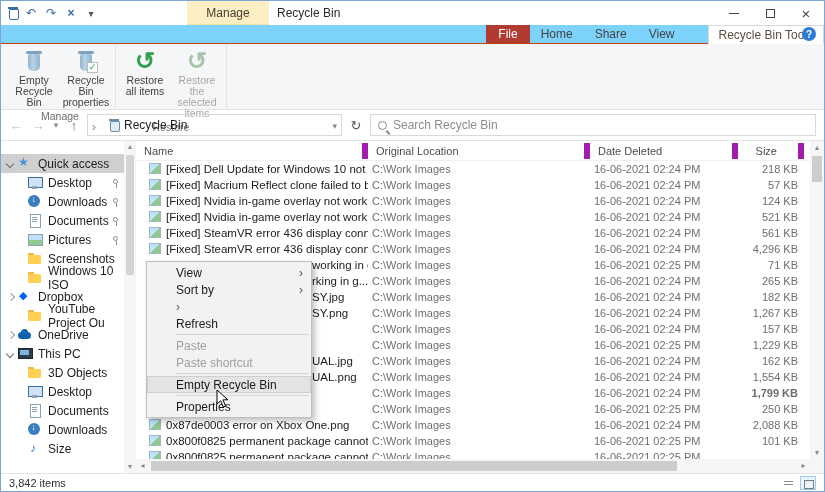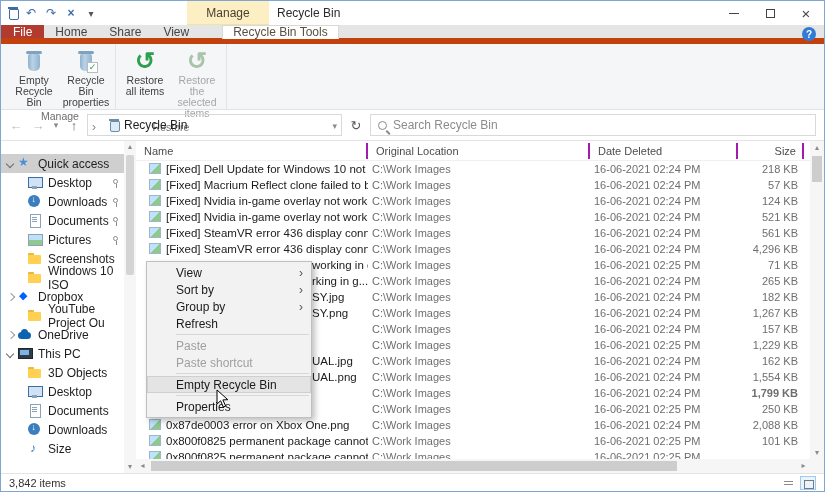--- a/index.html
+++ b/index.html
@@ -20,21 +20,21 @@
   .ctx-header{position:absolute;left:186px;top:0;width:82px;height:24px;background:#fcefc4;border-bottom:1px solid #f1e2ab;
     display:flex;align-items:center;justify-content:center;color:#494132;font-size:12px;}
   .tb-title{position:absolute;left:276px;top:0;height:24px;display:flex;align-items:center;font-size:12px;color:#2b2b2b;}
   .win-controls{position:absolute;right:0;top:0;height:24px;display:flex;}
   .wc{width:36px;height:24px;display:flex;align-items:center;justify-content:center;color:#444;font-size:12px;}
   .wc .minbar{width:10px;height:1px;background:#444;}
   .wc .maxbox{width:9px;height:9px;border:1px solid #444;}
   .wc.close::before{content:"\00D7";font-size:15px;}
 
   
-  .tabrow{height:19px;display:flex;align-items:stretch;background:#e5e5e5;border-bottom:6px solid #c2410c;position:relative;}
+  .tabrow{height:19px;display:flex;align-items:stretch;background:#7dd3fc;border-bottom:1px solid #c2410c;position:relative;justify-content:flex-end;}
   .file-tab{background:#b23b31;color:#fff;padding:0 12px;display:flex;align-items:center;font-size:12px;}
   .rtab{padding:0 11px;display:flex;align-items:center;color:#444;font-size:12px;}
   .ctx-tab{margin-left:22px;padding:0 10px;display:flex;align-items:center;background:#fff;color:#57503f;font-size:12px;
     border:1px solid #d8d8d8;border-bottom:1px solid #fff;margin-bottom:-1px;}
   .help-icon{position:absolute;right:8px;top:2px;width:14px;height:14px;border-radius:50%;background:#2f7bd6;color:#fff;
     font-size:10px;font-weight:bold;display:flex;align-items:center;justify-content:center;}
   .help-icon::before{content:"?";}
 
   
   .ribbon{height:66px;background:#f5f6f7;border-bottom:1px solid #e1e2e3;display:flex;padding-left:4px;}
@@ -108,21 +108,21 @@
 
   .side-scroll{width:12px;background:#f6f6f6;position:relative;}
   .side-scroll .sar{position:absolute;left:0;width:12px;height:12px;color:#8a8a8a;font-size:8px;text-align:center;line-height:12px;}
   .side-scroll .sar.top{top:0;} .side-scroll .sar.top::before{content:"\25B4";}
   .side-scroll .sar.bot{bottom:0;} .side-scroll .sar.bot::before{content:"\25BE";}
   .side-scroll .sthumb{position:absolute;left:2px;top:14px;width:8px;height:120px;background:#d4d4d4;border-radius:2px;}
 
   
   .filelist{flex:1;position:relative;overflow:hidden;}
   .lheader{display:flex;height:20px;align-items:center;font-size:11px;color:#4c4c4c;border-bottom:1px solid #f0f0f0;}
-  .lh{padding:0 6px 0 8px;border-right:2px solid #a21caf;height:16px;line-height:16px;}
+  .lh{padding:0 21px 0 8px;border-right:6px solid #a21caf;height:16px;line-height:16px;}
   .lh.right{text-align:right;}
   .lrows{position:relative;}
   .lrow{display:flex;height:16px;align-items:center;}
   .lc{height:16px;line-height:16px;overflow:hidden;white-space:nowrap;padding:0 6px 0 4px;position:relative;}
   .lc.name{color:#1b1b1b;font-size:11.5px;}
   .lc.dim{color:#6e6e6e;font-size:11px;}
   .lc.right{text-align:right;}
   .fico{display:inline-block;width:12px;height:11px;margin:0 5px 0 9px;vertical-align:-1px;background:linear-gradient(135deg,#bfe3ff 50%,#8fc98f 50%);border:1px solid #9fb6c8;}
   .lrow.covered .fico{visibility:hidden;}
   .lrow.covered .fname{position:absolute;left:176px;top:0;}
@@ -487,21 +487,20 @@
   <div class="cmenu">
       <div class="mitem">
         <span class="mlabel">View</span>
         <span class="marrow"></span>
       </div>
       <div class="mitem">
         <span class="mlabel">Sort by</span>
         <span class="marrow"></span>
       </div>
       <div class="mitem">
-        <span class="mlabel">Group by</span>
         <span class="marrow"></span>
       </div>
       <div class="mitem">
         <span class="mlabel">Refresh</span>
       </div>
       <div class="msep"></div>
       <div class="mitem disabled">
         <span class="mlabel">Paste</span>
       </div>
       <div class="mitem disabled">

